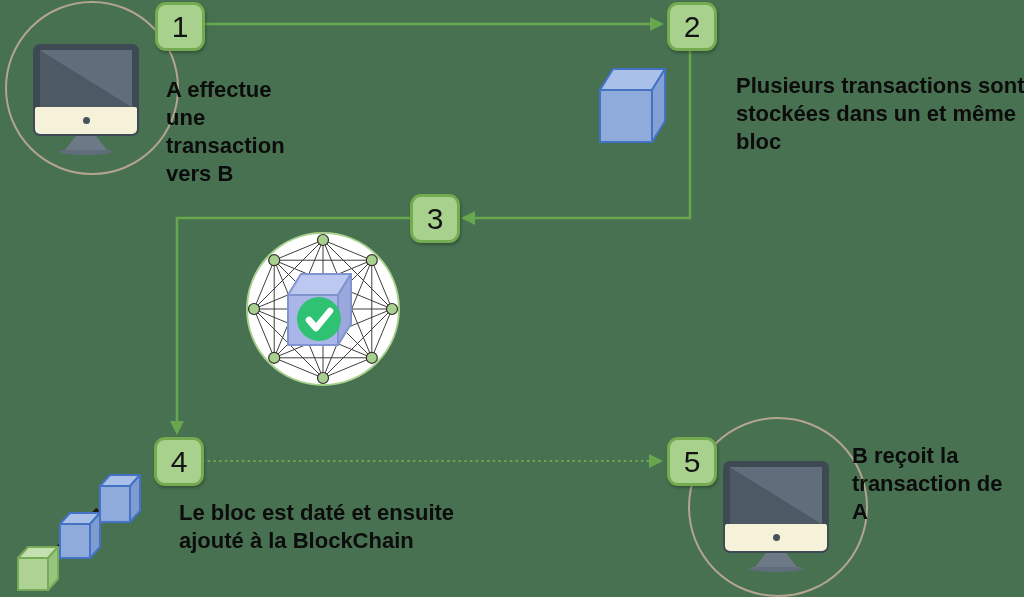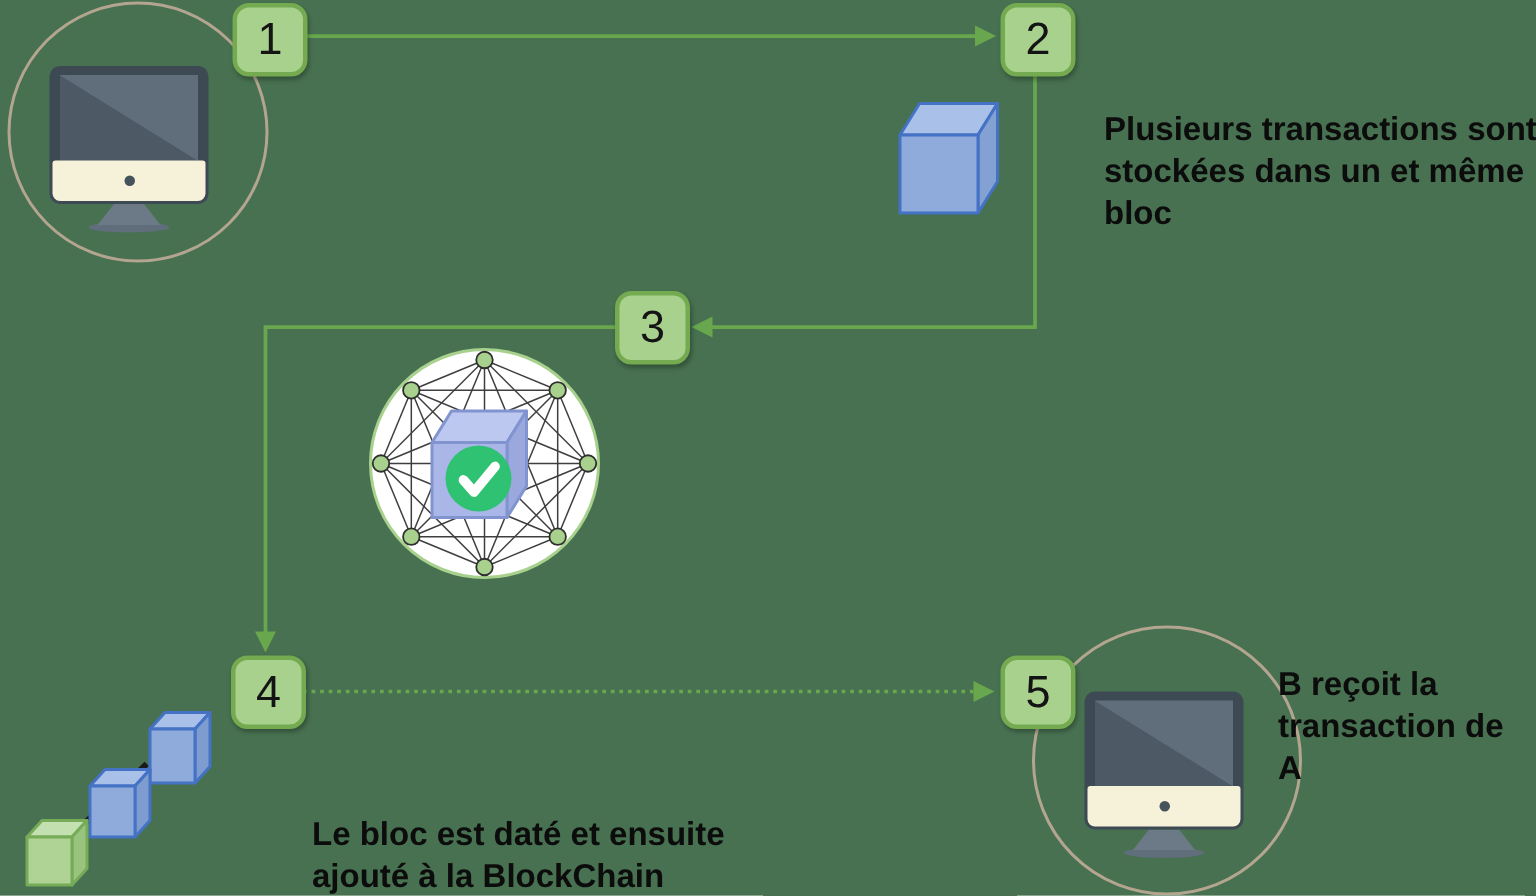--- a/index.html
+++ b/index.html
@@ -187,22 +187,26 @@
   <div class="stepbox" style="left:410px;top:194px;">
       <span>3</span>
     </div>
   <div class="stepbox" style="left:154px;top:437px;">
       <span>4</span>
     </div>
   <div class="stepbox" style="left:667px;top:437px;">
       <span>5</span>
     </div>
 
+  <div class="caption" style="left:166px;top:76px;width:150px;">A effectue
+une
+transaction
+vers B</div>
   <div class="caption" style="left:700px;top:72px;width:320px;margin-left:36px;">Plusieurs transactions sont
 stockées dans un et même
 bloc</div>
-  <div class="caption" style="left:179px;top:542px;width:320px;margin-left:29px;">Le bloc est daté et ensuite
+  <div class="caption" style="left:179px;top:499px;width:320px;">Le bloc est daté et ensuite
 ajouté à la BlockChain</div>
   <div class="caption" style="left:852px;top:442px;width:175px;">B reçoit la
 transaction de
 A</div>
 
 </div>
 
 </body></html>

